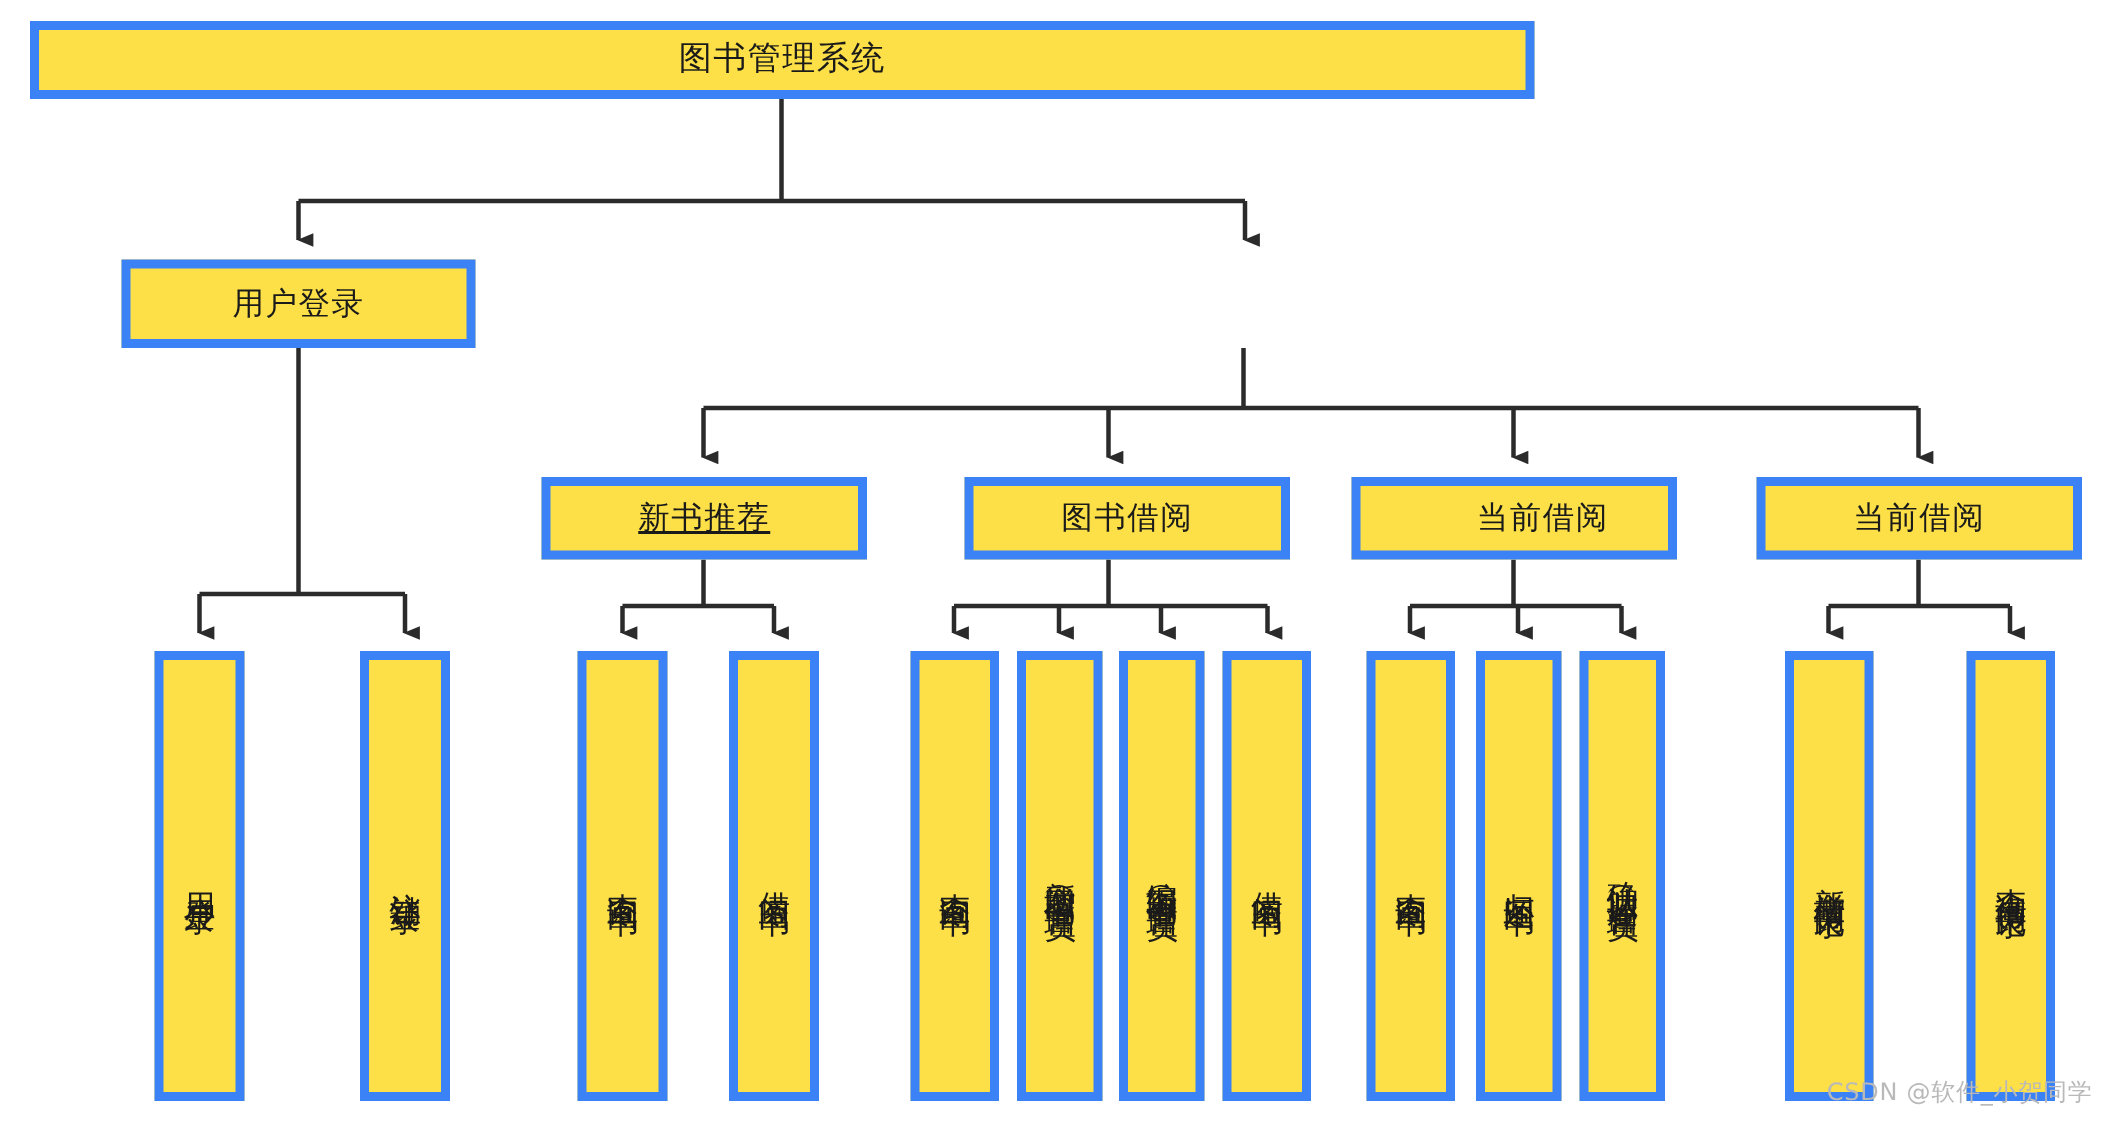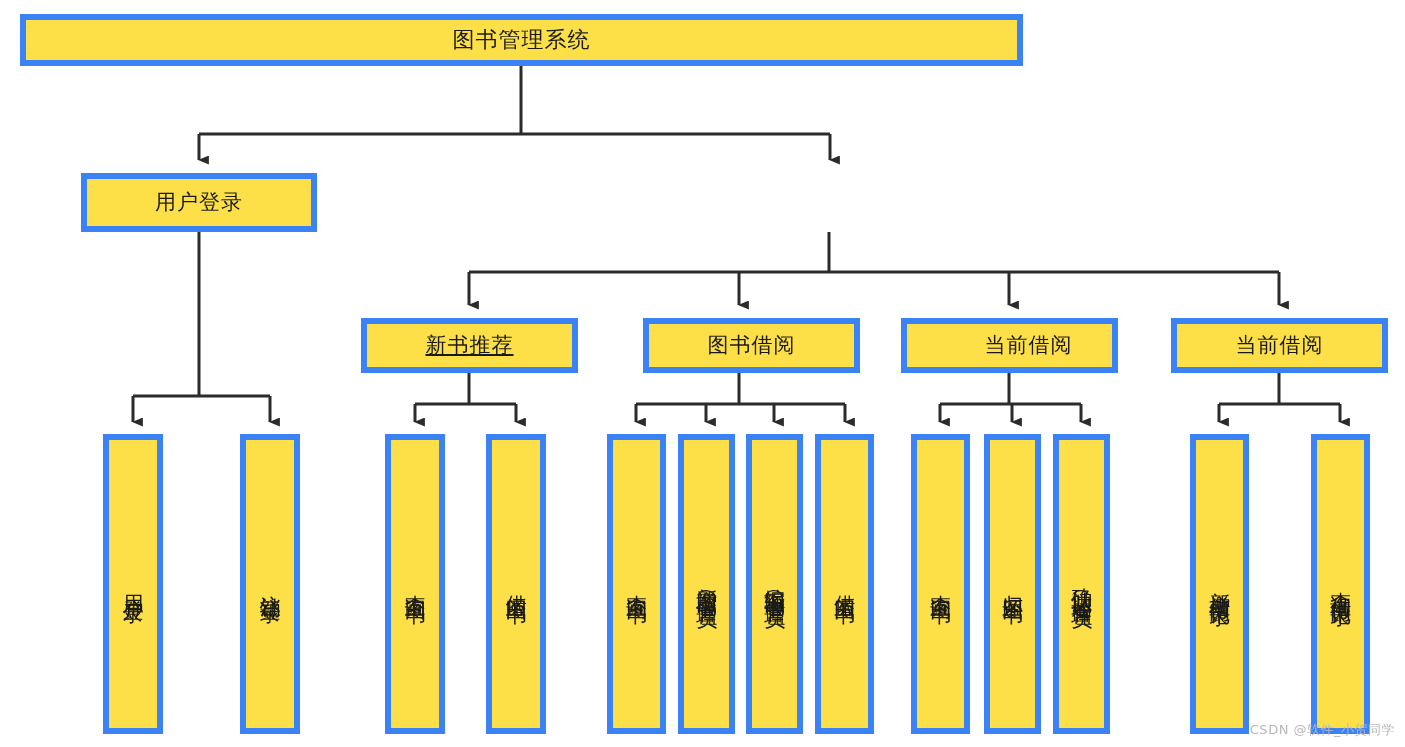--- a/index.html
+++ b/index.html
@@ -58,21 +58,21 @@
   }
   .node-v .vlabel {
     writing-mode: vertical-rl;
     text-orientation: upright;
     display: block;
   }
   #watermark {
     position: absolute;
     right: 10px;
     bottom: 8px;
-    font-size: 13px;
+    font-size: 16px;
     color: #b9b9b9;
     letter-spacing: 0.5px;
     white-space: nowrap;
     user-select: none;
   }
 </style>
 </head>
 <body>
 
 <div id="diagram-root">

